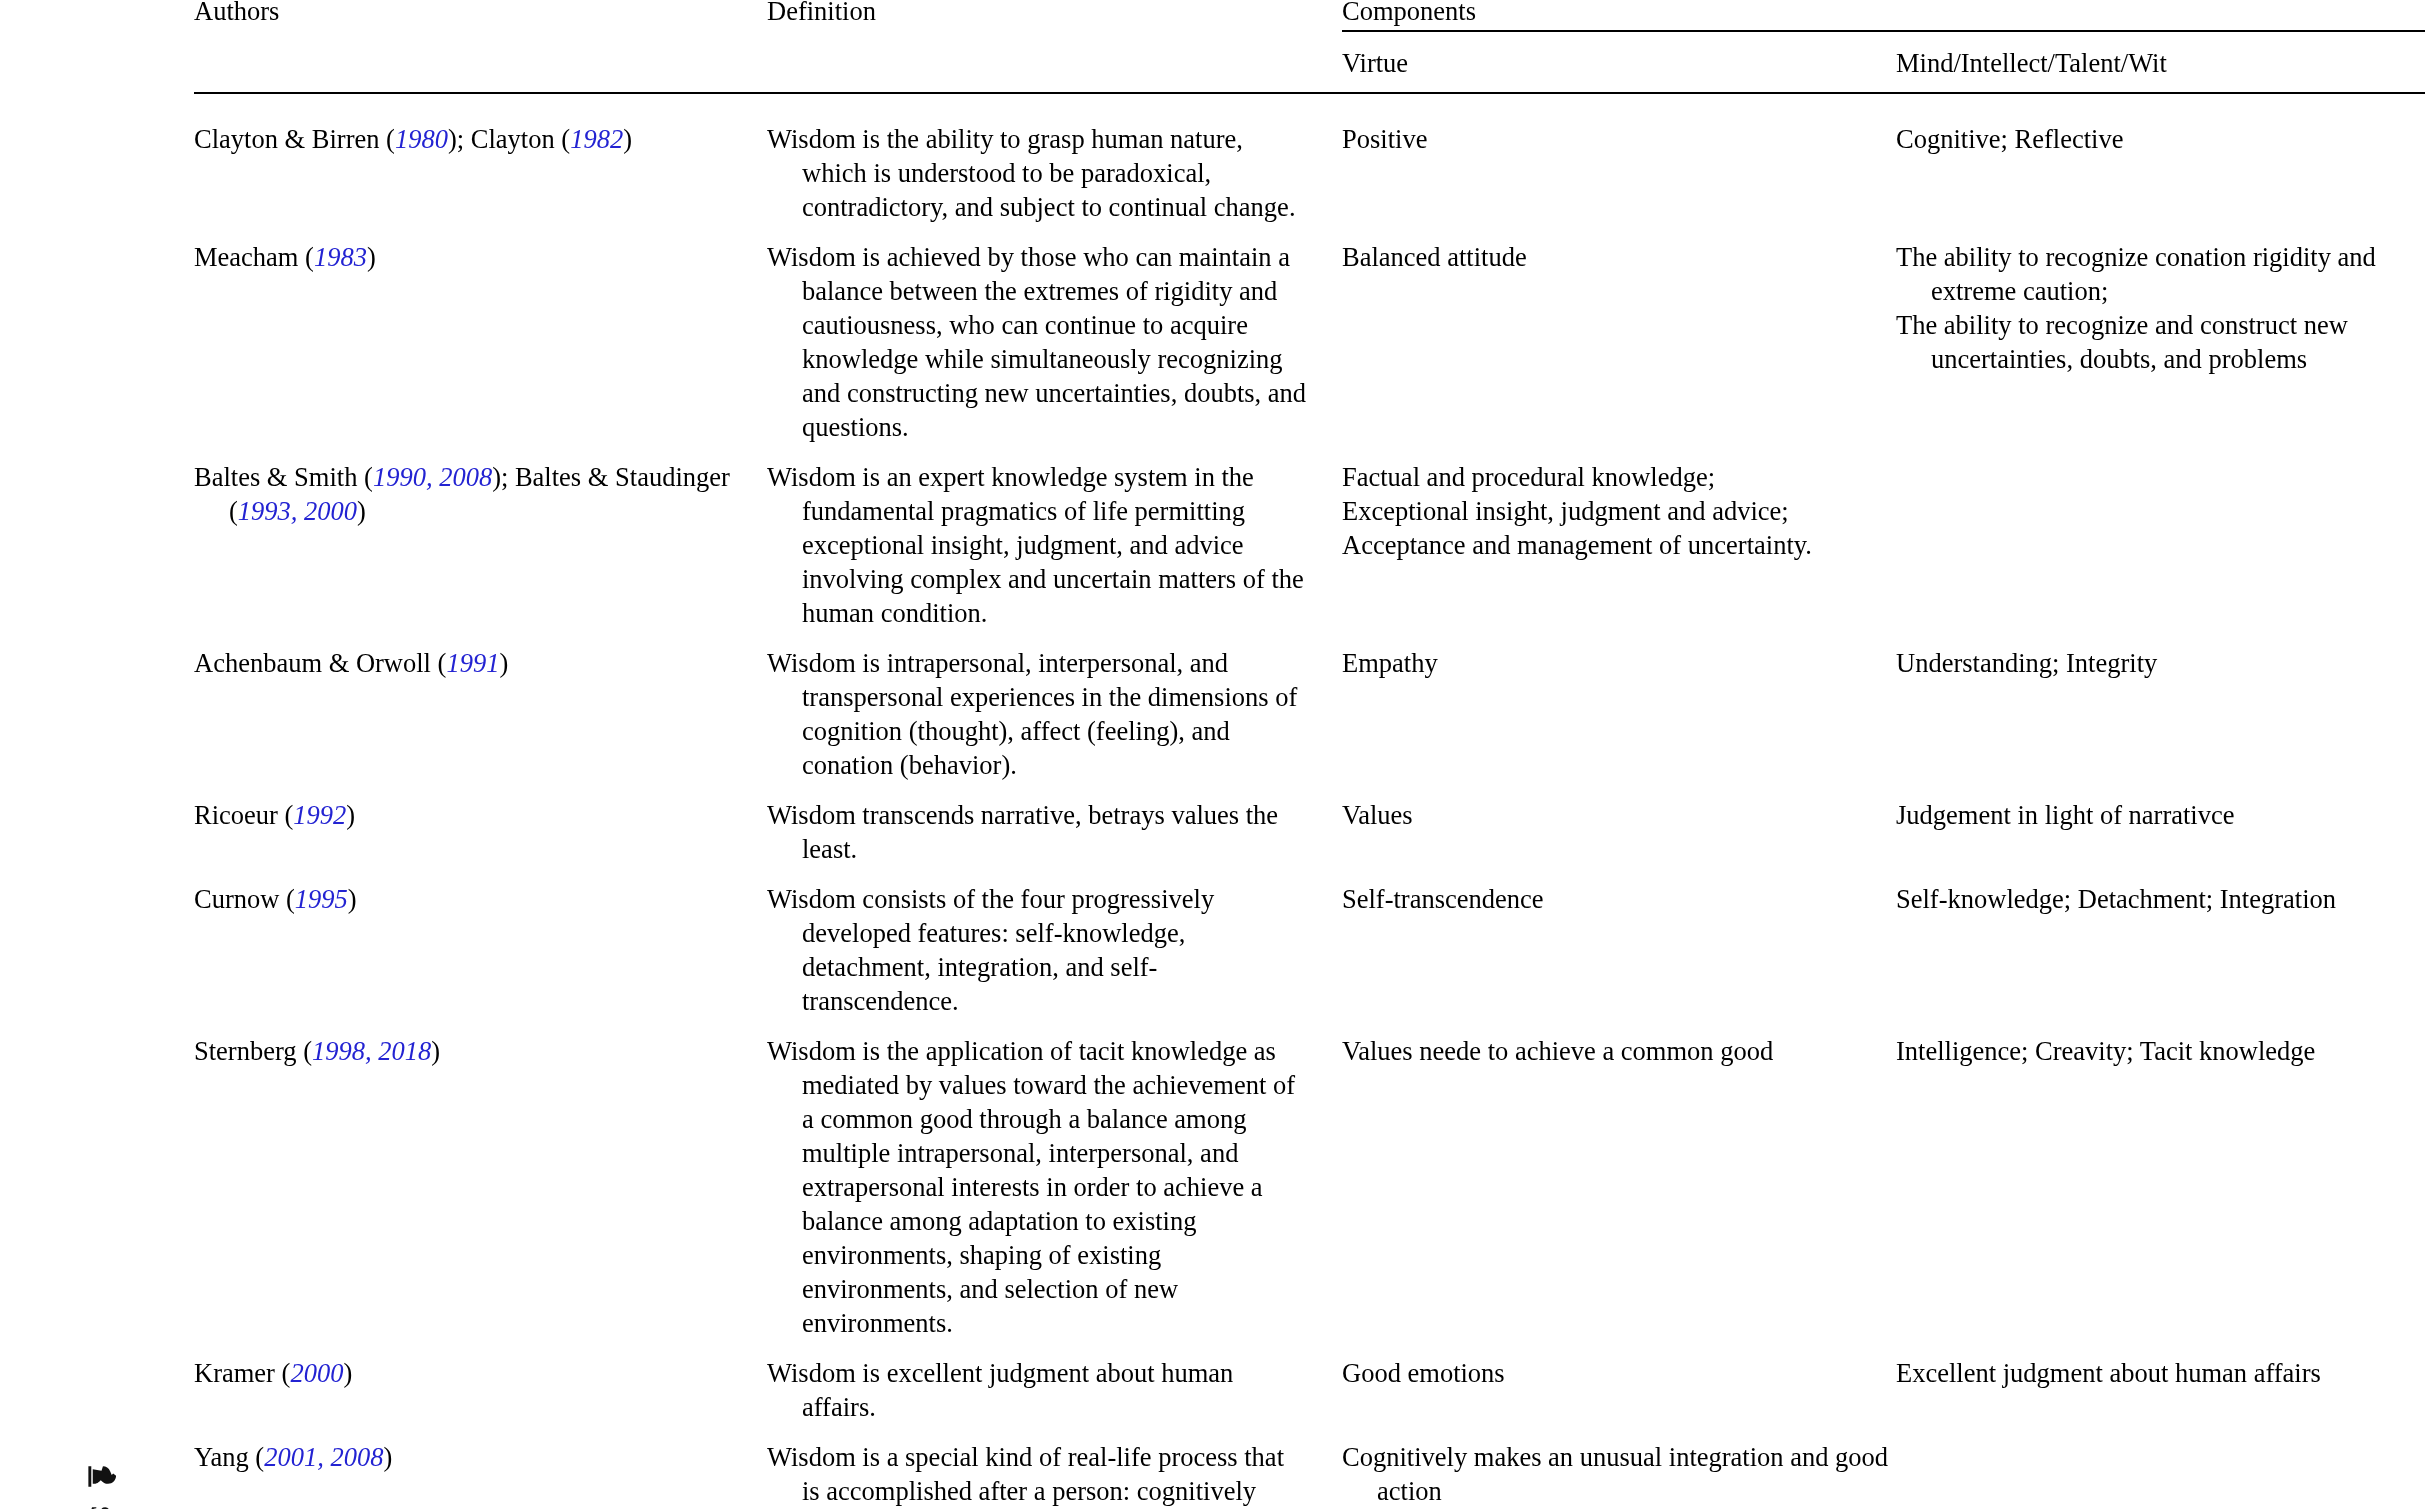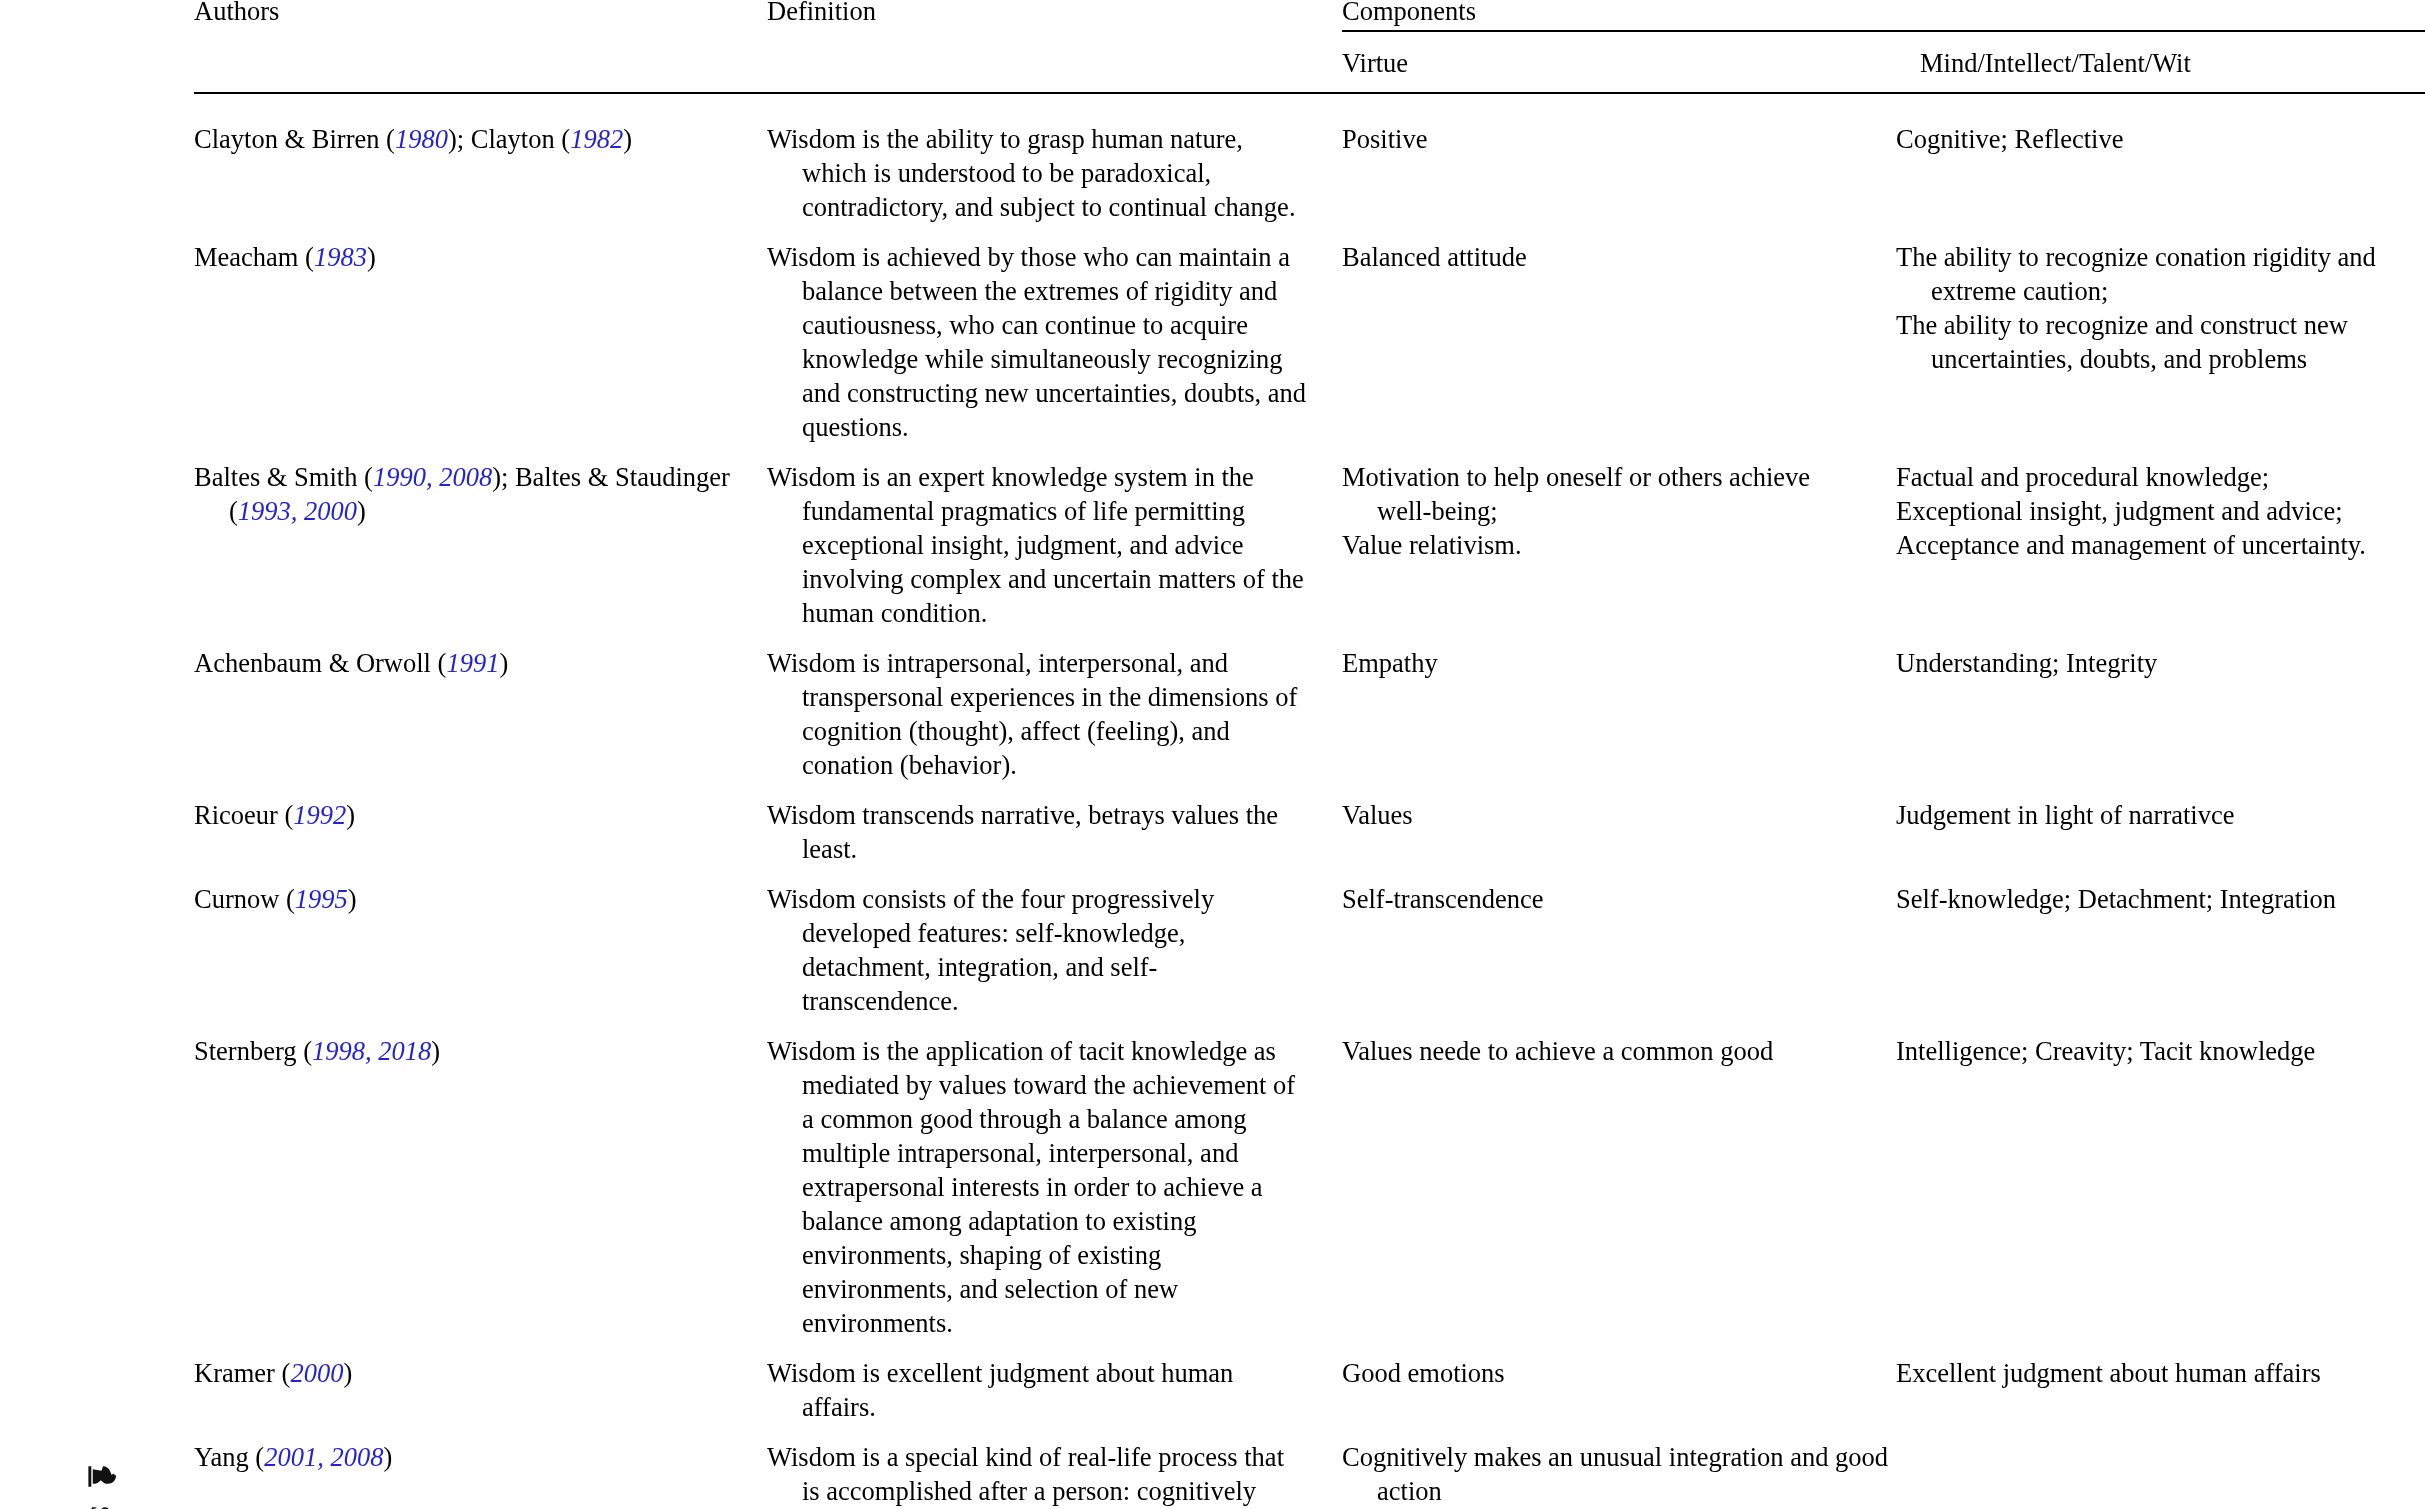--- a/index.html
+++ b/index.html
@@ -22,21 +22,21 @@
   }
   .grid {
     display: grid;
     grid-template-columns: 573px 575px 554px 530px;
     align-items: start;
   }
   .hrow1 { margin-top: -6.4px; }
   .hcell { padding-right: 24px; }
   .span2 { grid-column: 3 / 5; }
   .col3 { grid-column: 3 / 4; }
-  .col4 { grid-column: 4 / 5; margin-left: 24px; }
+  .col4 { grid-column: 4 / 5; }
   .comp-rule {
     margin-left: 1148px;
     width: 1084px;
     border-bottom: 2px solid #000;
     margin-top: 2.4px;
   }
   .hrow2 { margin-top: 14.4px; }
   .full-rule {
     width: 100%;
     border-bottom: 2.4px solid #000;
@@ -117,24 +117,20 @@
           <p class="hang">The ability to recognize and construct new uncertainties, doubts, and problems</p>
         </div>
       </div>
       <div class="grid trow">
         <div class="cell authors">
           <p class="hang">Baltes &amp; Smith (<span class="yr">1990, 2008</span>); Baltes &amp; Staudinger (<span class="yr">1993, 2000</span>)</p>
         </div>
         <div class="cell definition">
           <p class="hang">Wisdom is an expert knowledge system in the fundamental pragmatics of life permitting exceptional insight, judgment, and advice involving complex and uncertain matters of the human condition.</p>
         </div>
-        <div class="cell virtue">
-          <p class="hang">Motivation to help oneself or others achieve well-being;</p>
-          <p class="hang">Value relativism.</p>
-        </div>
         <div class="cell mind">
           <p class="hang">Factual and procedural knowledge;</p>
           <p class="hang">Exceptional insight, judgment and advice;</p>
           <p class="hang">Acceptance and management of uncertainty.</p>
         </div>
       </div>
       <div class="grid trow">
         <div class="cell authors">
           <p class="hang">Achenbaum &amp; Orwoll (<span class="yr">1991</span>)</p>
         </div>

